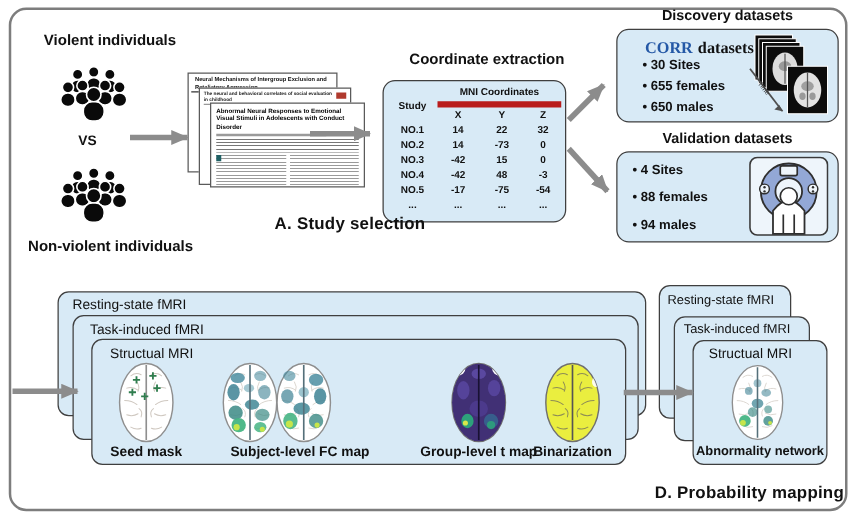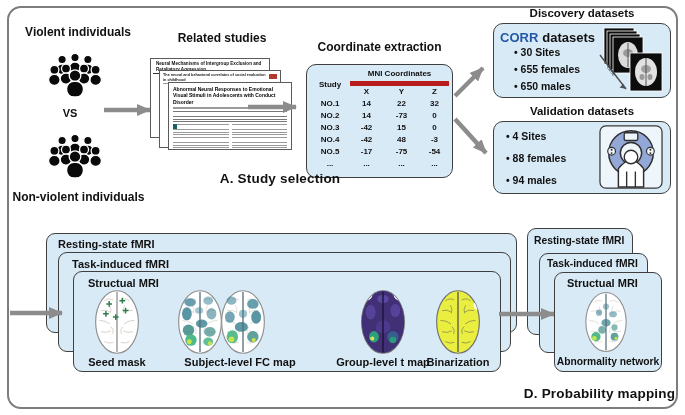--- a/index.html
+++ b/index.html
@@ -2,26 +2,26 @@
 <html style="--box-fill: #d8eaf6; --corr-blue: #2458a6; --arrow-gray: #8c8c8c; --scanner-blue: #93a8d6; --tmap-purple: #413075; --binarization-yellow: #eaee3f; --fc-teal: #3d8294; --highlight-green: #46b584; --highlight-yellow: #c6e54a;"><head>
 <meta charset="utf-8">
 <style>
   html,body{margin:0;padding:0;background:#fff;}
   .fig{position:relative;width:685px;height:415px;background:#fff;overflow:hidden;
        font-family:"Liberation Sans","DejaVu Sans",sans-serif;color:#111;}
   .abs{position:absolute;}
   .outer-border{position:absolute;left:7px;top:6px;right:7px;bottom:6px;
        border:2px solid #7d7d7d;border-radius:14px;}
   .lbl{text-align:center;font-weight:700;}
-  .title{font-size:12px;}
+  .title{font-size:12px;padding-left:10px;}
   .boxtitle{font-size:11.5px;}
   .cap{font-size:13.5px;font-weight:700;text-align:center;letter-spacing:.2px;}
   .bluebox{background:var(--box-fill,#d8eaf6);border:1.4px solid #3f3f3f;border-radius:10px;box-sizing:border-box;}
   .panel{background:var(--box-fill,#d8eaf6);border:1.4px solid #3f3f3f;border-radius:9px;box-sizing:border-box;}
-  .layer-label{font-size:11px;font-weight:700;white-space:nowrap;}
+  .layer-label{font-size:11px;font-weight:400;white-space:nowrap;}
   .layer-label.sm{font-size:10.3px;}
   .step-label{font-size:11px;font-weight:700;text-align:center;white-space:nowrap;}
 
   
   .sheet{position:absolute;background:#fff;border:1px solid #5a5a5a;box-sizing:border-box;}
   .ptitle{font-size:4.6px;font-weight:700;line-height:1.2;padding:2px 3px 1px;margin:0 2px;border-bottom:1px solid #333;color:#111;}
   .pmid{display:flex;gap:2px;padding:2px 3px 1px;align-items:flex-start;}
   .ptitle-sm{font-size:3.8px;font-weight:600;flex:1;color:#222;border-bottom:.5px solid #999;padding-bottom:1px;line-height:1.2;}
   .pbadge{width:8px;height:5px;background:#b03a2e;flex:none;margin-top:1px;}
   .ptitle-lg{font-size:5px;font-weight:700;line-height:1.25;color:#000;padding:3px 4px 1px;}
@@ -32,21 +32,21 @@
   .pdrop{width:4px;height:5px;background:#1e5f63;}
 
   
   .coord-grid{display:grid;grid-template-columns:40px 33px 37px 29px;grid-template-rows:14px 12px;grid-auto-rows:12px;
       padding:7px 3px 0 3px;font-size:8px;font-weight:700;text-align:center;line-height:12px;}
   .cg-study{grid-row:1/3;grid-column:1;align-self:center;}
   .cg-mni{grid-row:1;grid-column:2/5;border-bottom:5px solid #b91c1c;align-self:end;padding-bottom:1px;}
   .cg-h{grid-row:2;}
 
   
-  .corr-line{position:absolute;left:6px;top:6px;font-size:13px;font-weight:700;}
+  .corr-line{position:absolute;left:22px;top:6px;font-size:13px;font-weight:700;font-family:Liberation Serif, serif;}
   .corr{color:var(--corr-blue,#2458a6);}
   .corr-rest{margin-left:4px;}
   .bullet{position:absolute;font-size:10.5px;font-weight:700;white-space:nowrap;}
   .bullet::before{content:"• ";}
 
   .arrows{left:0;top:0;pointer-events:none;z-index:30;}
   .arrows line{stroke:var(--arrow-gray,#8c8c8c);stroke-width:4.5;}
 </style>
 </head>
 <body>
@@ -117,21 +117,20 @@
         <rect x="22" y="34" width="18" height="17" rx="8.5"></rect>
       <circle cx="59" cy="27" r="7"></circle>
         <rect x="50" y="34" width="18" height="17" rx="8.5"></rect>
       <circle cx="45" cy="38" r="9"></circle>
         <rect x="32" y="47" width="26" height="24" rx="11"></rect>
     </g>
   </svg>
 
   <div class="abs lbl title" style="left:6px;top:190px;width:145px">Non-violent individuals</div>
 
-  <div class="abs lbl title" style="left:152px;top:31px;width:140px">Related studies</div>
 
   <div class="sheet" style="left:150px;top:58px;width:120px;height:80px;z-index:1">
     <div class="ptitle">Neural Mechanisms of Intergroup Exclusion and Retaliatory Aggression</div>
   </div>
   <div class="sheet" style="left:159px;top:70px;width:122px;height:78px;z-index:2">
     <div class="pmid">
       <div class="ptitle-sm">The neural and behavioral correlates of social evaluation in childhood</div>
       <div class="pbadge"></div>
     </div>
   </div>

